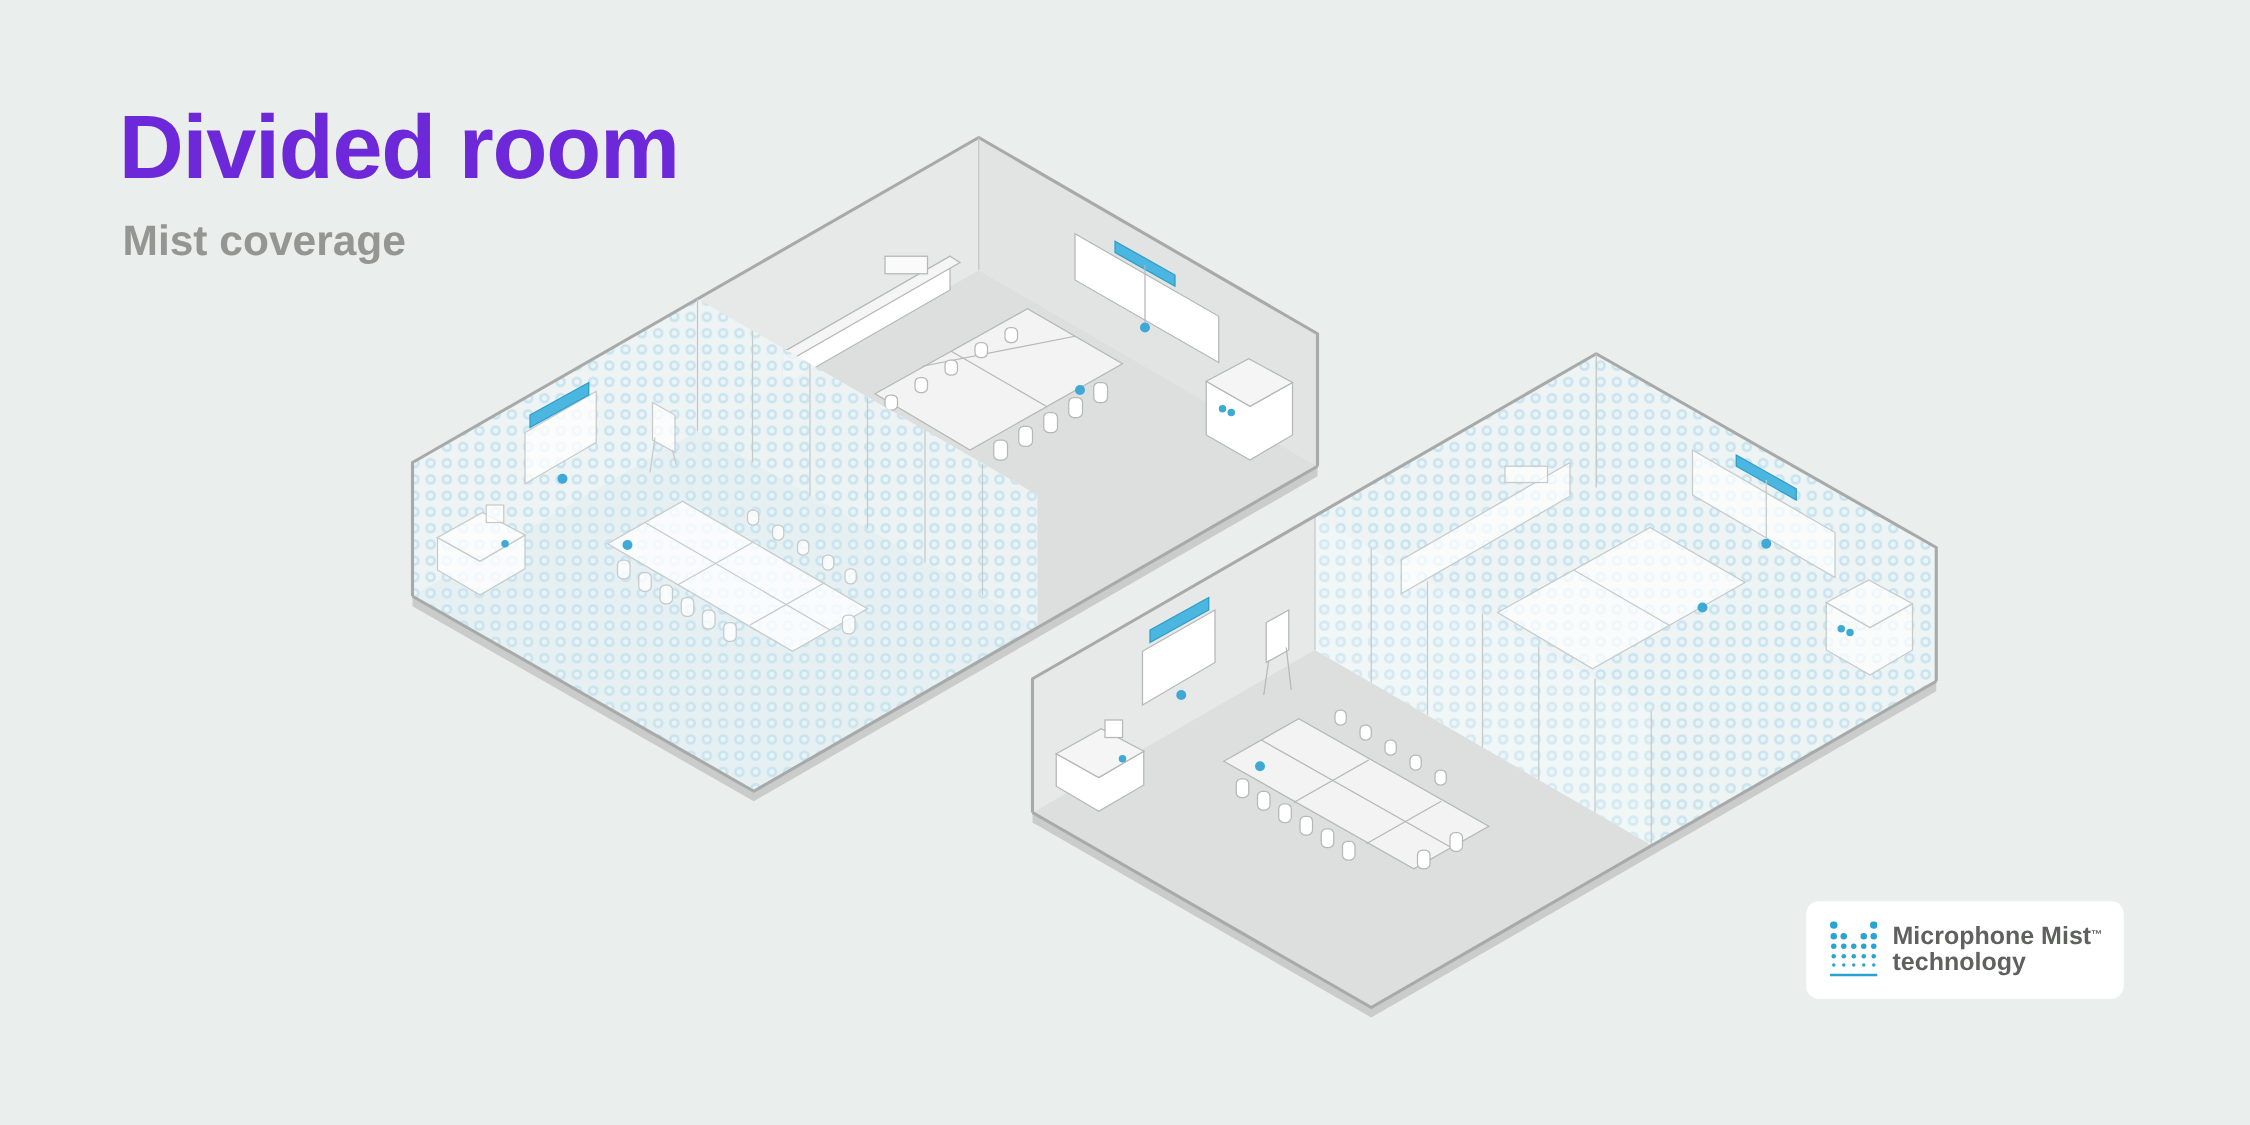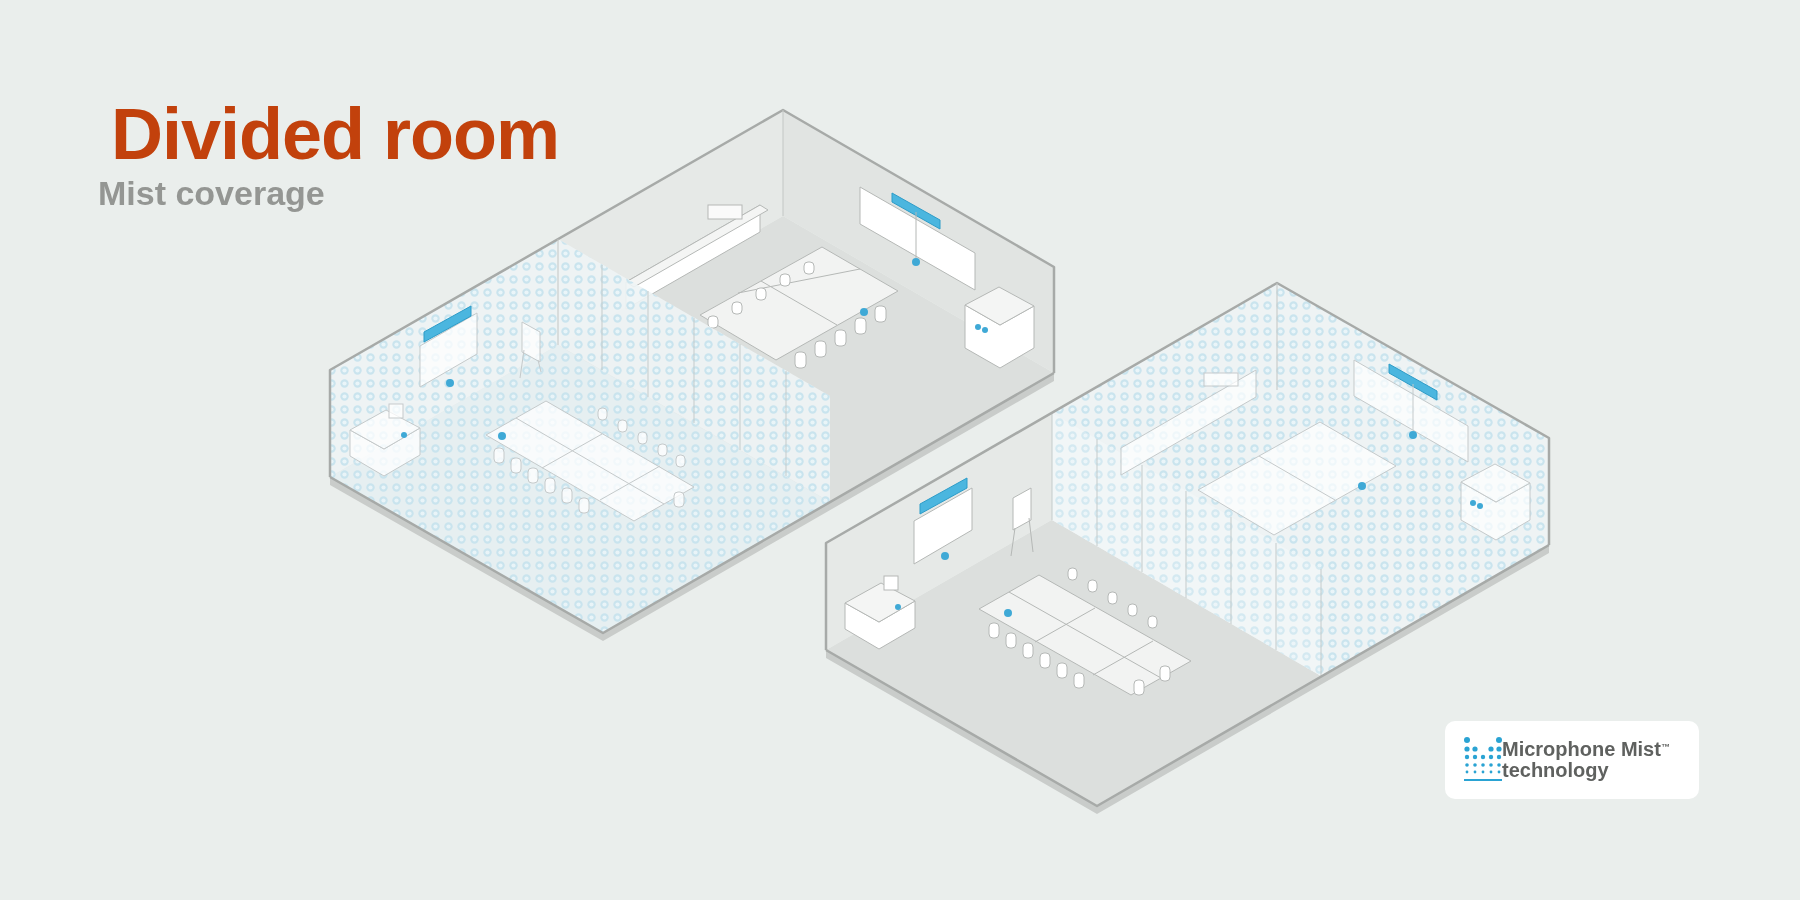--- a/index.html
+++ b/index.html
@@ -4,38 +4,38 @@
 <style>
   html, body { margin:0; padding:0; }
   body {
     width:1800px; height:900px; overflow:hidden;
     background:#eaeeec;
     font-family:"Liberation Sans", "DejaVu Sans", sans-serif;
     position:relative;
   }
   .title {
     position:absolute; left:95px; top:82px;
-    font-size:72px; font-weight:bold; color:#c2410c;
-    letter-spacing:-1px; margin:16px; line-height:1;
+    font-size:72px; font-weight:bold; color:#6d28d9;
+    letter-spacing:-1px; margin:0; line-height:1;
   }
   .subtitle {
     position:absolute; left:98px; top:176px;
     font-size:34px; font-weight:bold; color:#949693;
     margin:0; line-height:1;
   }
   .scene { position:absolute; left:0; top:0; }
   .badge {
     position:absolute; left:1445px; top:721px;
     width:254px; height:78px; border-radius:10px;
     background:#ffffff;
     display:flex; align-items:center;
   }
   .badge .logo { margin-left:19px; width:38px; height:46px; position:relative; }
   .badge .text {
-    margin-left:0; font-size:20px; font-weight:bold; color:#5f615f;
+    margin-left:12px; font-size:20px; font-weight:bold; color:#5f615f;
     line-height:21px;
   }
   .badge sup { font-size:9px; vertical-align:top; position:relative; top:-2px; }
 </style>
 </head>
 <body>
 
 <h1 class="title">Divided room</h1>
 <h2 class="subtitle">Mist coverage</h2>
 

